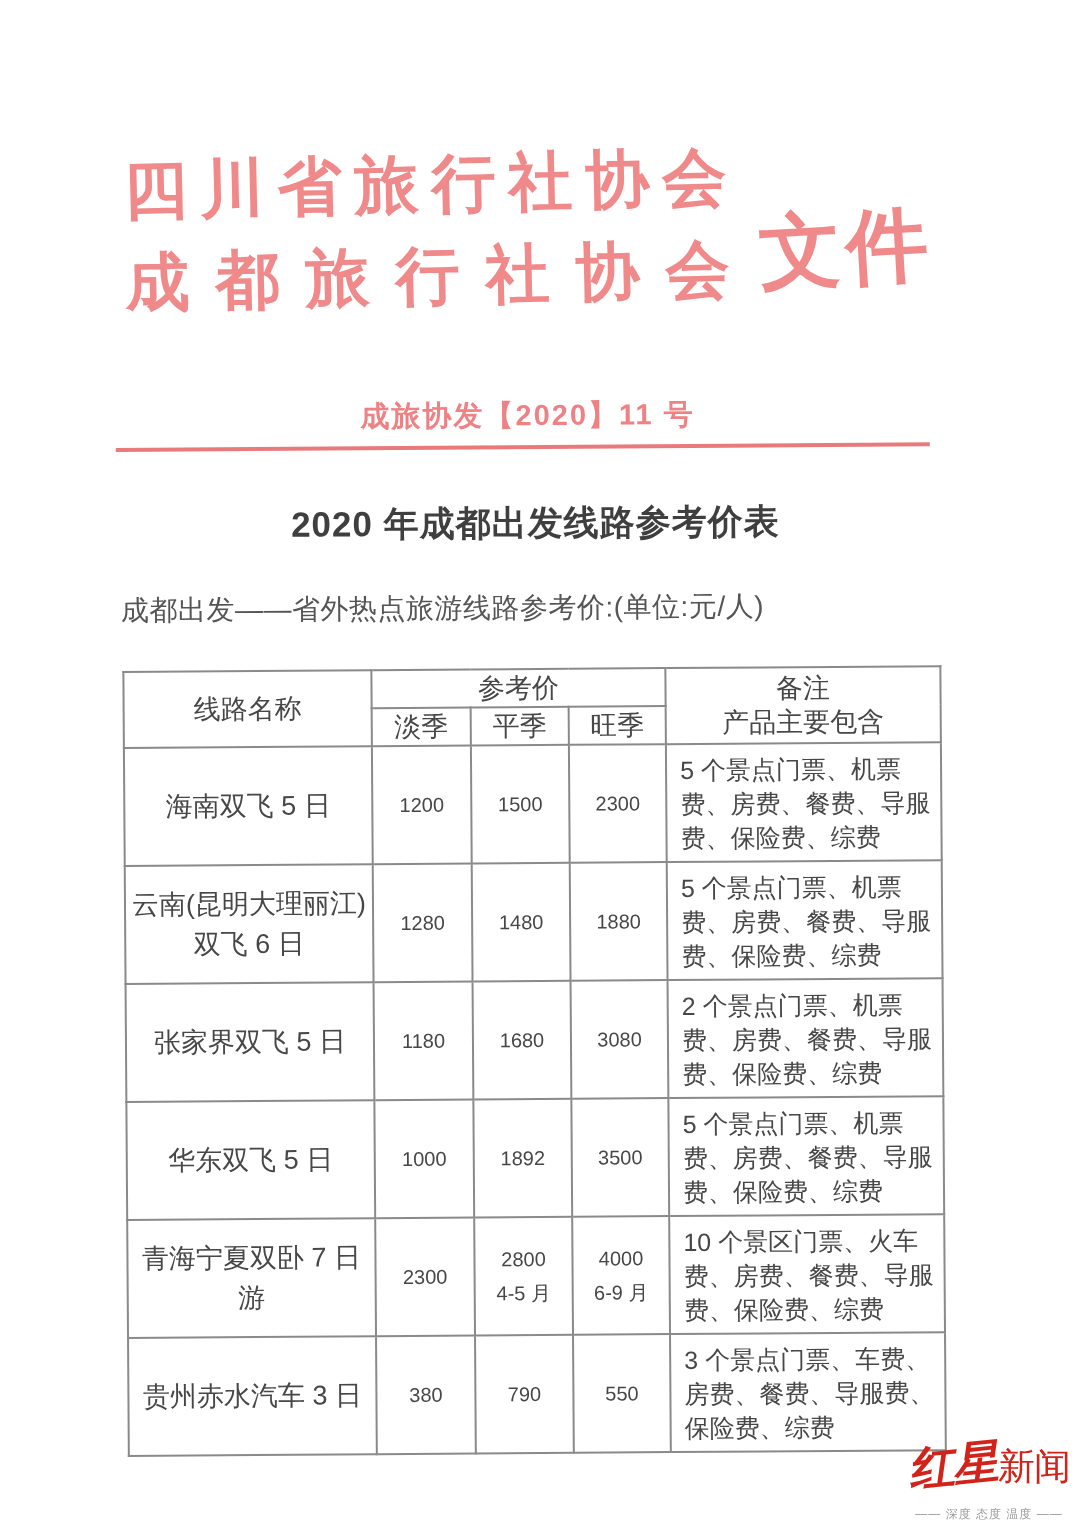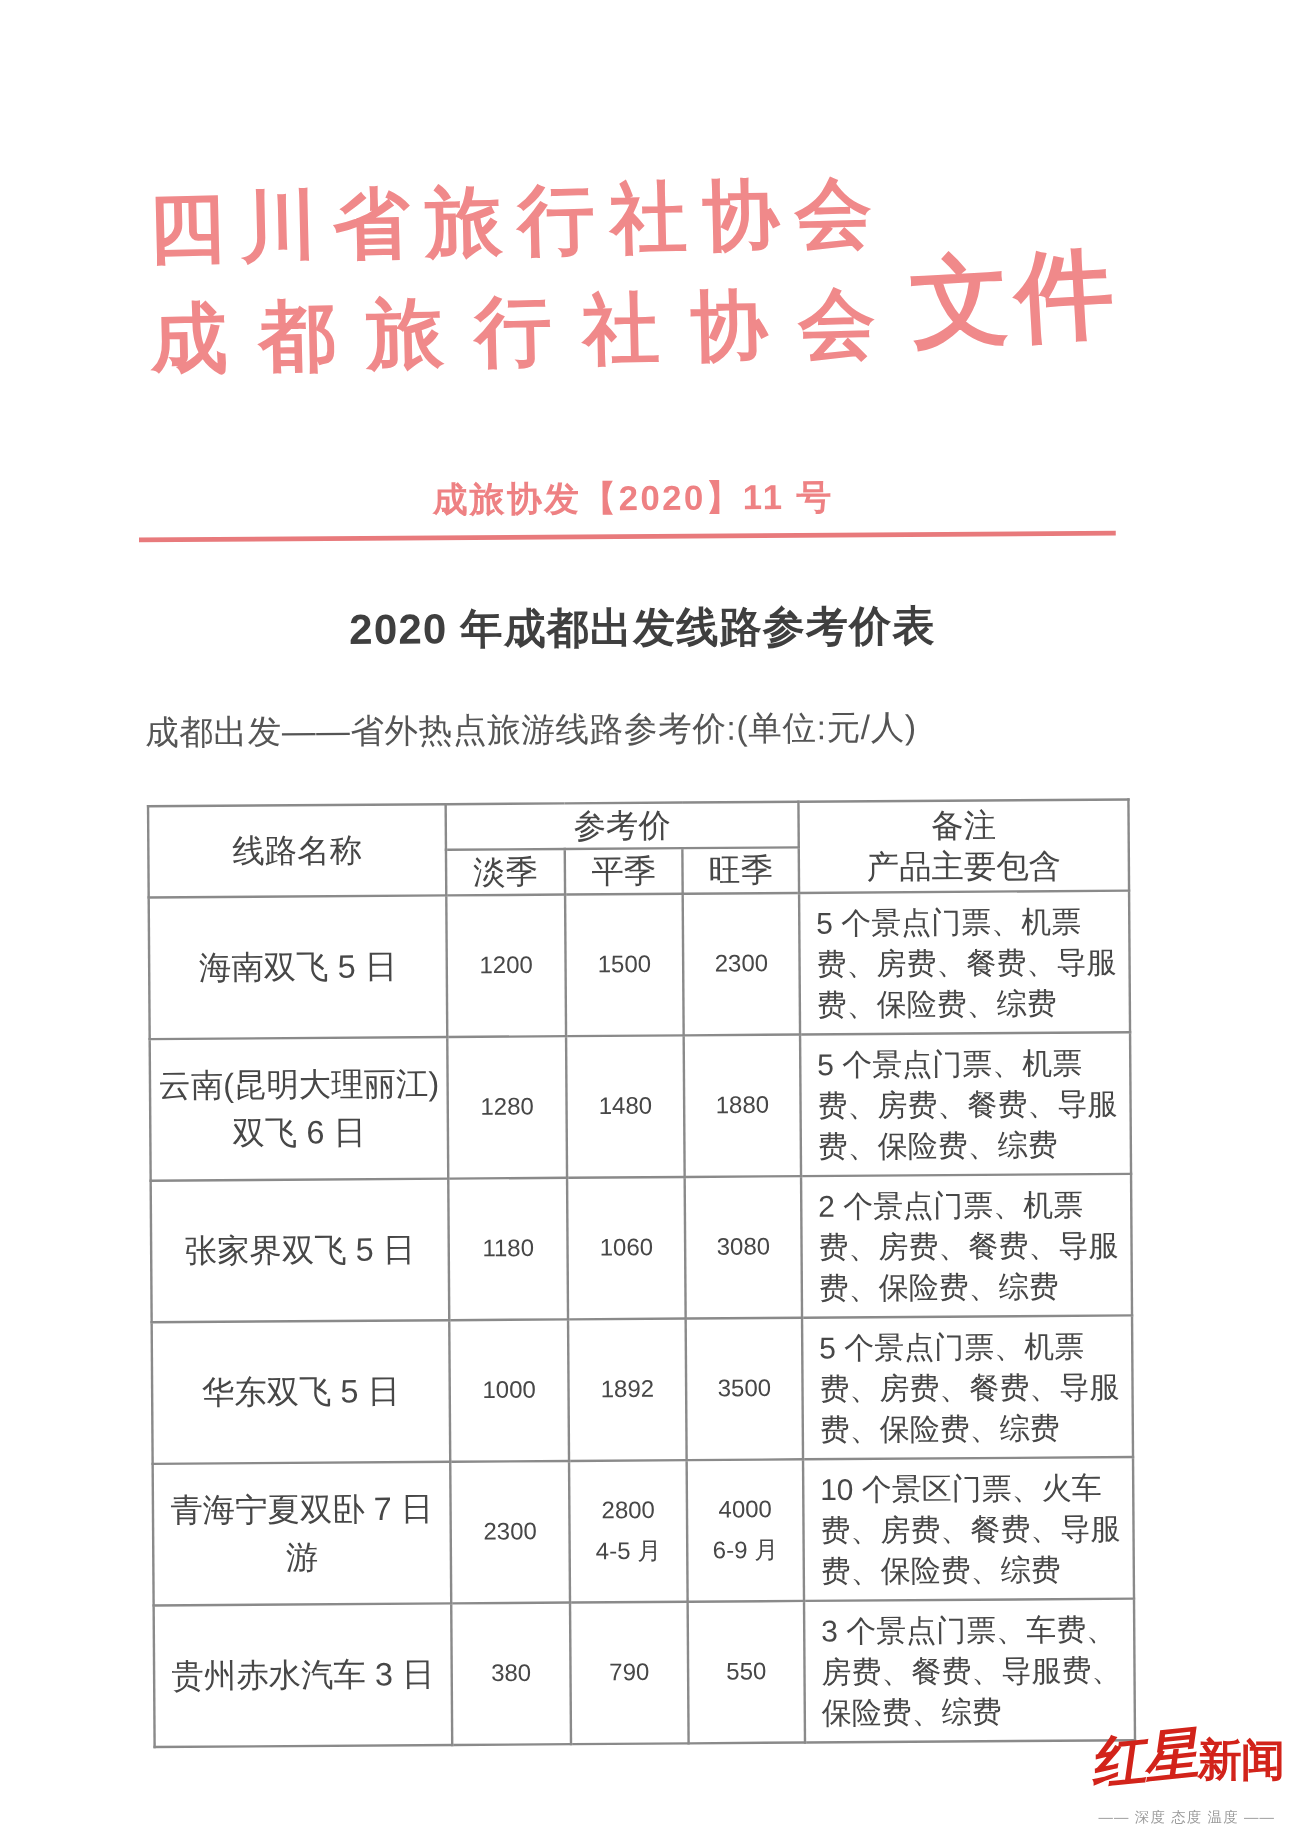--- a/index.html
+++ b/index.html
@@ -115,21 +115,21 @@
   .logo-row{white-space:nowrap;color:var(--logo-red);}
   .logo-script{
     display:inline-block;
     font-size:46px;font-weight:700;
     font-style:italic;
     transform:rotate(-6deg) translateY(2px);
     letter-spacing:-2px;
   }
   .logo-block{
     display:inline-block;
-    font-size:37px;font-weight:700;
+    font-size:37px;font-weight:400;
     margin-left:2px;
     letter-spacing:-1px;
   }
   .logo-tagline{
     margin-top:22px;
     font-size:12px;
     color:var(--tagline-gray);
     letter-spacing:1px;
     white-space:nowrap;
   }
@@ -190,21 +190,21 @@
           </td>
           <td class="c-price">1280</td>
           <td class="c-price">1480</td>
           <td class="c-price">1880</td>
           <td class="c-note">5 个景点门票、机票费、房费、餐费、导服费、保险费、综费</td>
         </tr>
 
         <tr class="r2">
           <td class="c-route">张家界双飞 5 日</td>
           <td class="c-price">1180</td>
-          <td class="c-price">1060</td>
+          <td class="c-price">1680</td>
           <td class="c-price">3080</td>
           <td class="c-note">2 个景点门票、机票费、房费、餐费、导服费、保险费、综费</td>
         </tr>
 
         <tr class="r3">
           <td class="c-route">华东双飞 5 日</td>
           <td class="c-price">1000</td>
           <td class="c-price">1892</td>
           <td class="c-price">3500</td>
           <td class="c-note">5 个景点门票、机票费、房费、餐费、导服费、保险费、综费</td>

